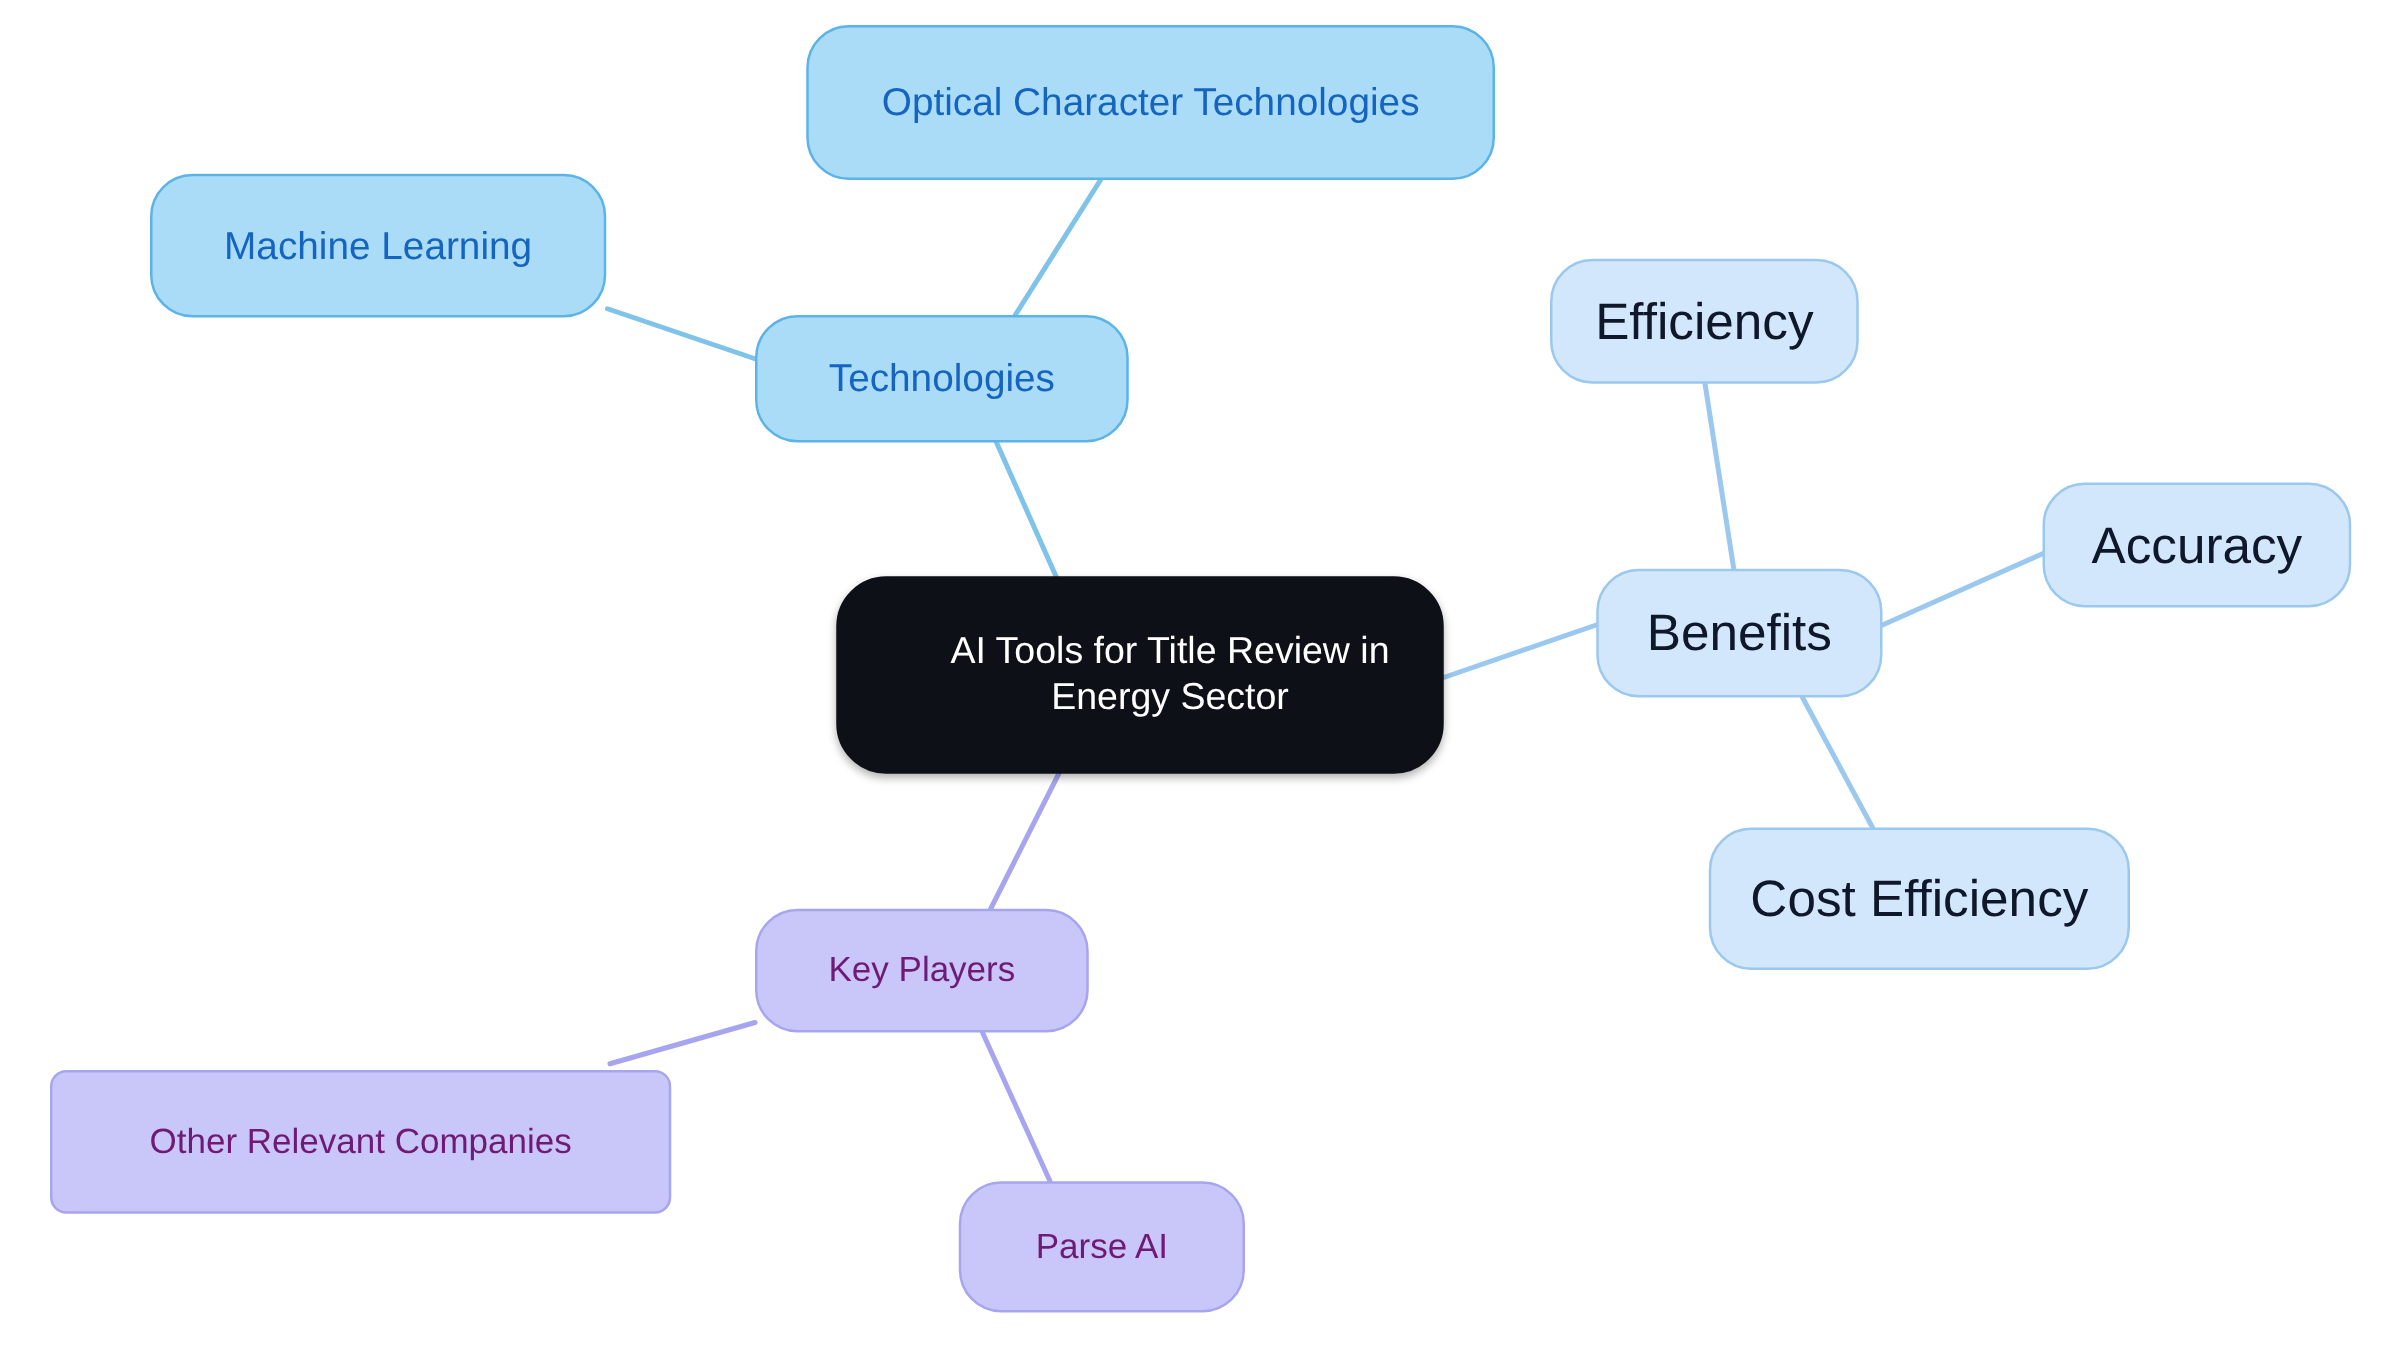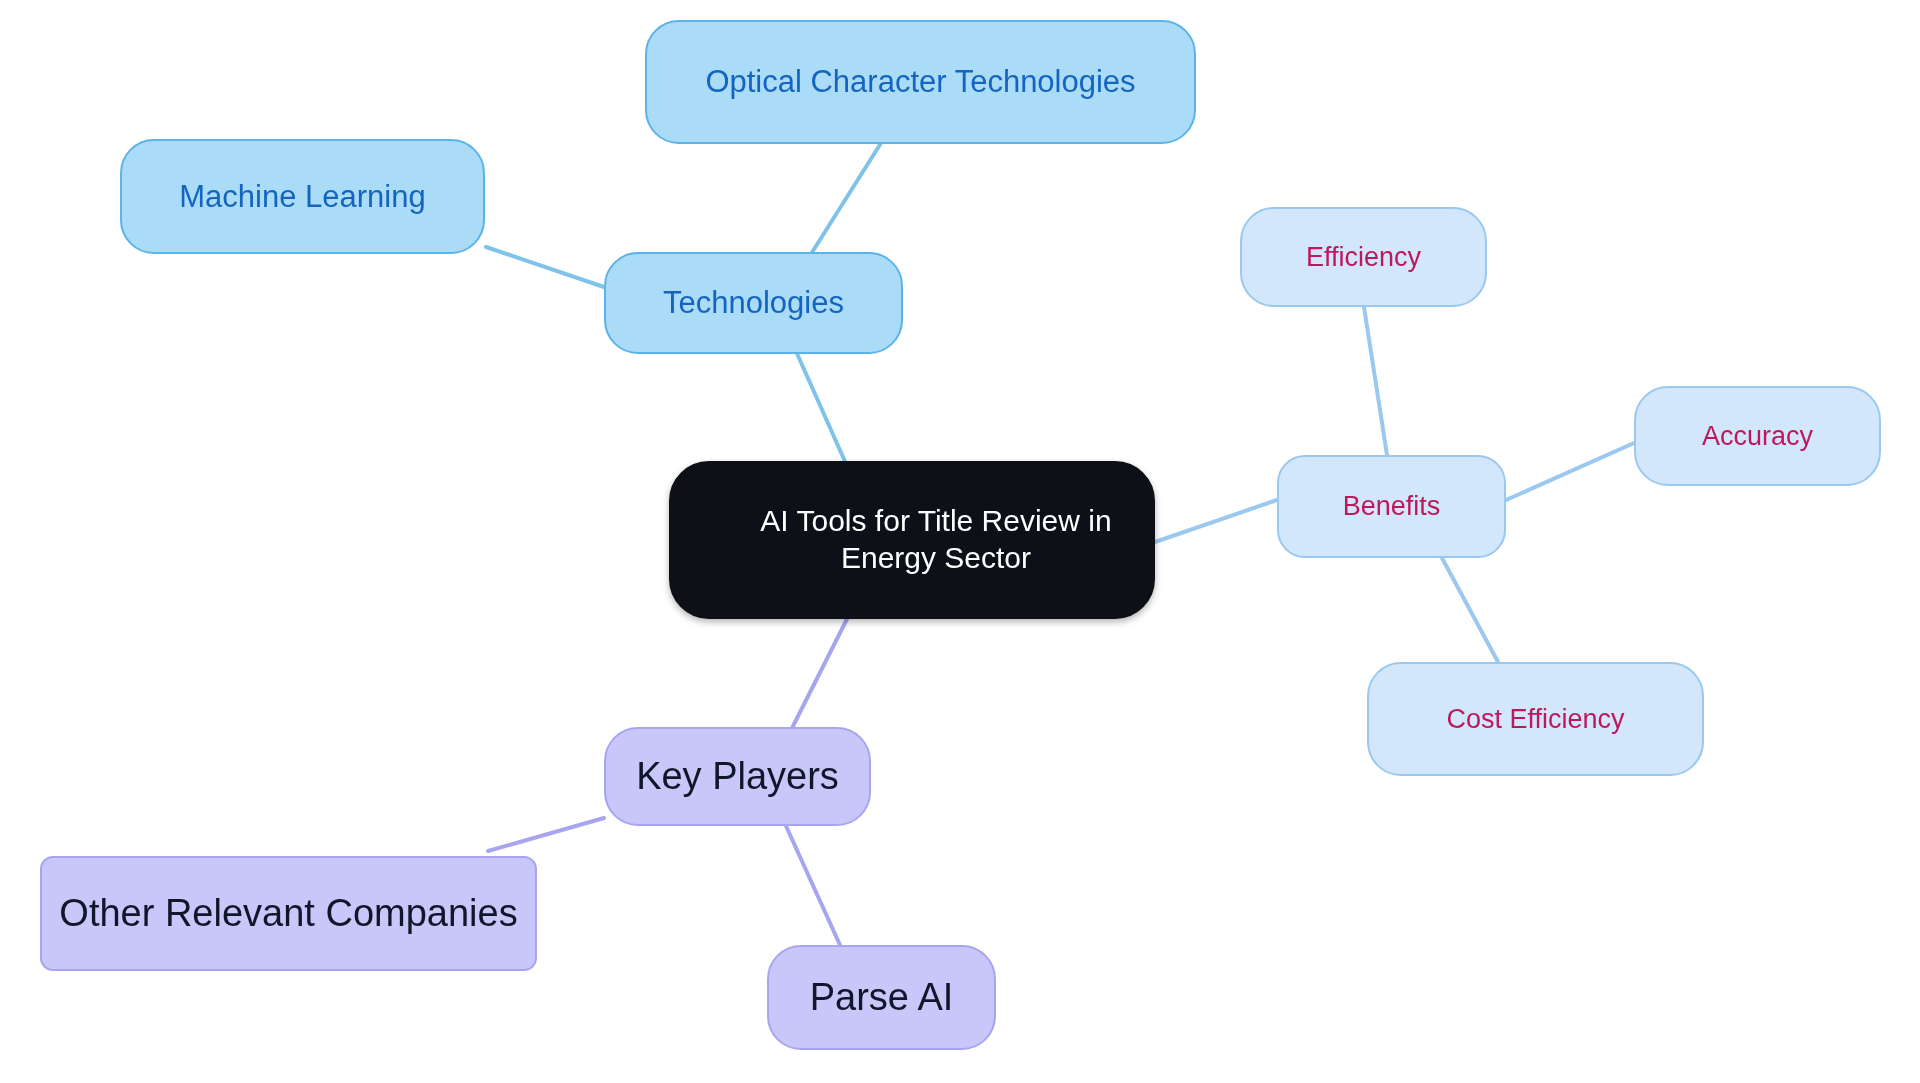--- a/index.html
+++ b/index.html
@@ -52,28 +52,28 @@
   }
   .node-tech {
     background: #aadcf8;
     border-color: #5cb3e8;
     color: #1565c0;
     font-size: 31px;
   }
   .node-benefit {
     background: #d3e7fc;
     border-color: #9ac8ef;
-    color: #be185d;
-    font-size: 27px;
+    color: #0f172a;
+    font-size: 41px;
   }
   .node-player {
     background: #c9c7fa;
     border-color: #a7a5f0;
-    color: #0f172a;
-    font-size: 38px;
+    color: #701a75;
+    font-size: 28px;
   }
 </style>
 </head>
 <body>
 
 <div id="mindmap-canvas">
 
   <svg id="edge-layer" viewBox="0 0 1920 1083" xmlns="http://www.w3.org/2000/svg">
     <g fill="none" stroke-linecap="round" stroke-width="4">
       <path d="M 847 466 L 795 349" stroke="#7fc3ea"></path>
@@ -93,21 +93,21 @@
 
   <div class="node node-tech" style="left:120px; top:139px; width:365px; height:115px;">Machine Learning</div>
 
   <div class="node node-tech" style="left:604px; top:252px; width:299px; height:102px;text-align:center;">Technologies</div>
 
   <div class="node node-root" style="left:669px; top:461px; width:486px; height:158px;">AI Tools for Title Review in
 Energy Sector</div>
 
   <div class="node node-benefit" style="left:1240px; top:207px; width:247px; height:100px;">Efficiency</div>
 
-  <div class="node node-benefit" style="left:1277px; top:455px; width:229px; height:103px;border-radius:28px;">Benefits</div>
+  <div class="node node-benefit" style="left:1277px; top:455px; width:229px; height:103px;">Benefits</div>
 
   <div class="node node-benefit" style="left:1634px; top:386px; width:247px; height:100px;">Accuracy</div>
 
   <div class="node node-benefit" style="left:1367px; top:662px; width:337px; height:114px;">Cost Efficiency</div>
 
   <div class="node node-player" style="left:604px; top:727px; width:267px; height:99px;">Key Players</div>
 
   <div class="node node-player" style="left:40px; top:856px; width:497px; height:115px;border-radius:13px;">Other Relevant Companies</div>
 
   <div class="node node-player" style="left:767px; top:945px; width:229px; height:105px;">Parse AI</div>

